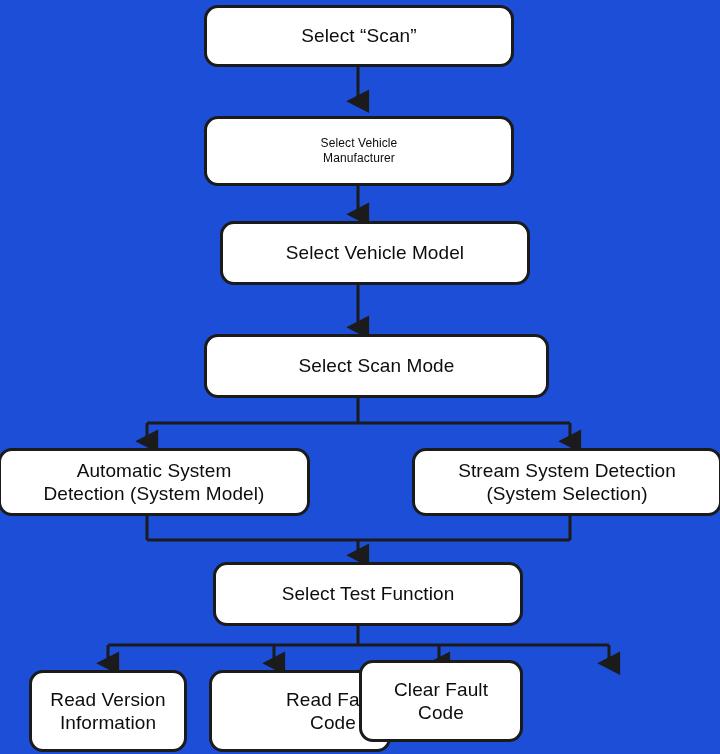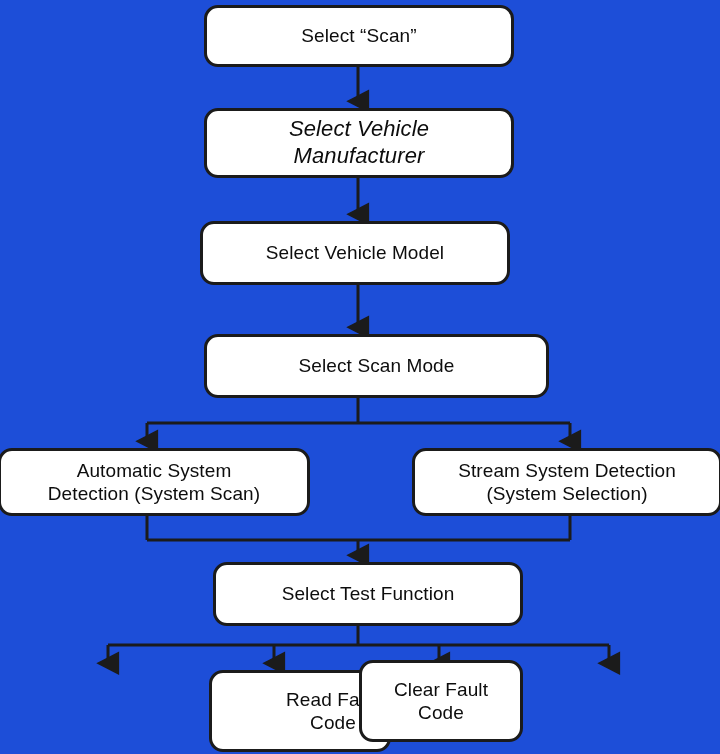--- a/index.html
+++ b/index.html
@@ -44,22 +44,22 @@
     letter-spacing: 0.1px;
     z-index: 2;
   }
   .node .lbl {
     display: block;
     padding: 0 8px;
     white-space: pre-line;
   }
   
   #n-scan        { left: 204px; top: 5px;   width: 310px; height: 62px; }
-  #n-manufacturer{ left: 204px; top: 108px; width: 310px; height: 70px; font-size: 22px; font-style: italic; }
-  #n-model       { left: 200px; top: 221px; width: 310px; height: 64px; }
+  #n-manufacturer{ left: 204px; top: 116px; width: 310px; height: 70px; font-size: 12px; }
+  #n-model       { left: 220px; top: 221px; width: 310px; height: 64px; }
   #n-scanmode    { left: 204px; top: 334px; width: 345px; height: 64px; }
   #n-auto        { left: -2px;  top: 448px; width: 312px; height: 68px; }
   #n-manual      { left: 412px; top: 448px; width: 310px; height: 68px; }
   #n-testfn      { left: 204px; top: 562px; width: 310px; height: 64px; margin-left: 9px; }
   
   #n-leaf-0 { left: 29px;  top: 670px; width: 158px; height: 82px; }
   #n-leaf-1 { left: 209px; top: 670px; width: 182px; height: 82px; justify-content: flex-end; }
   #n-leaf-2 { left: 359px; top: 660px; width: 164px; height: 82px; }
   #n-leaf-3 { left: 525px; top: 670px; width: 166px; height: 82px; }
 </style>
@@ -113,32 +113,36 @@
   <div class="node" id="n-model">
     <span class="lbl">Select Vehicle Model</span>
   </div>
 
   <div class="node" id="n-scanmode">
     <span class="lbl">Select Scan Mode</span>
   </div>
 
   <div class="node" id="n-auto">
     <span class="lbl">Automatic System
-Detection (System Scan)</span>
+Detection (System Model)</span>
   </div>
 
   <div class="node" id="n-manual">
     <span class="lbl">Stream System Detection
 (System Selection)</span>
   </div>
 
   <div class="node" id="n-testfn">
     <span class="lbl">Select Test Function</span>
   </div>
 
+  <div class="node" id="n-leaf-0">
+    <span class="lbl">Read Version
+Information</span>
+  </div>
 
   <div class="node" id="n-leaf-1">
     <span class="lbl">Read Fault
 Code</span>
   </div>
 
   <div class="node" id="n-leaf-2">
     <span class="lbl">Clear Fault
 Code</span>
   </div>

